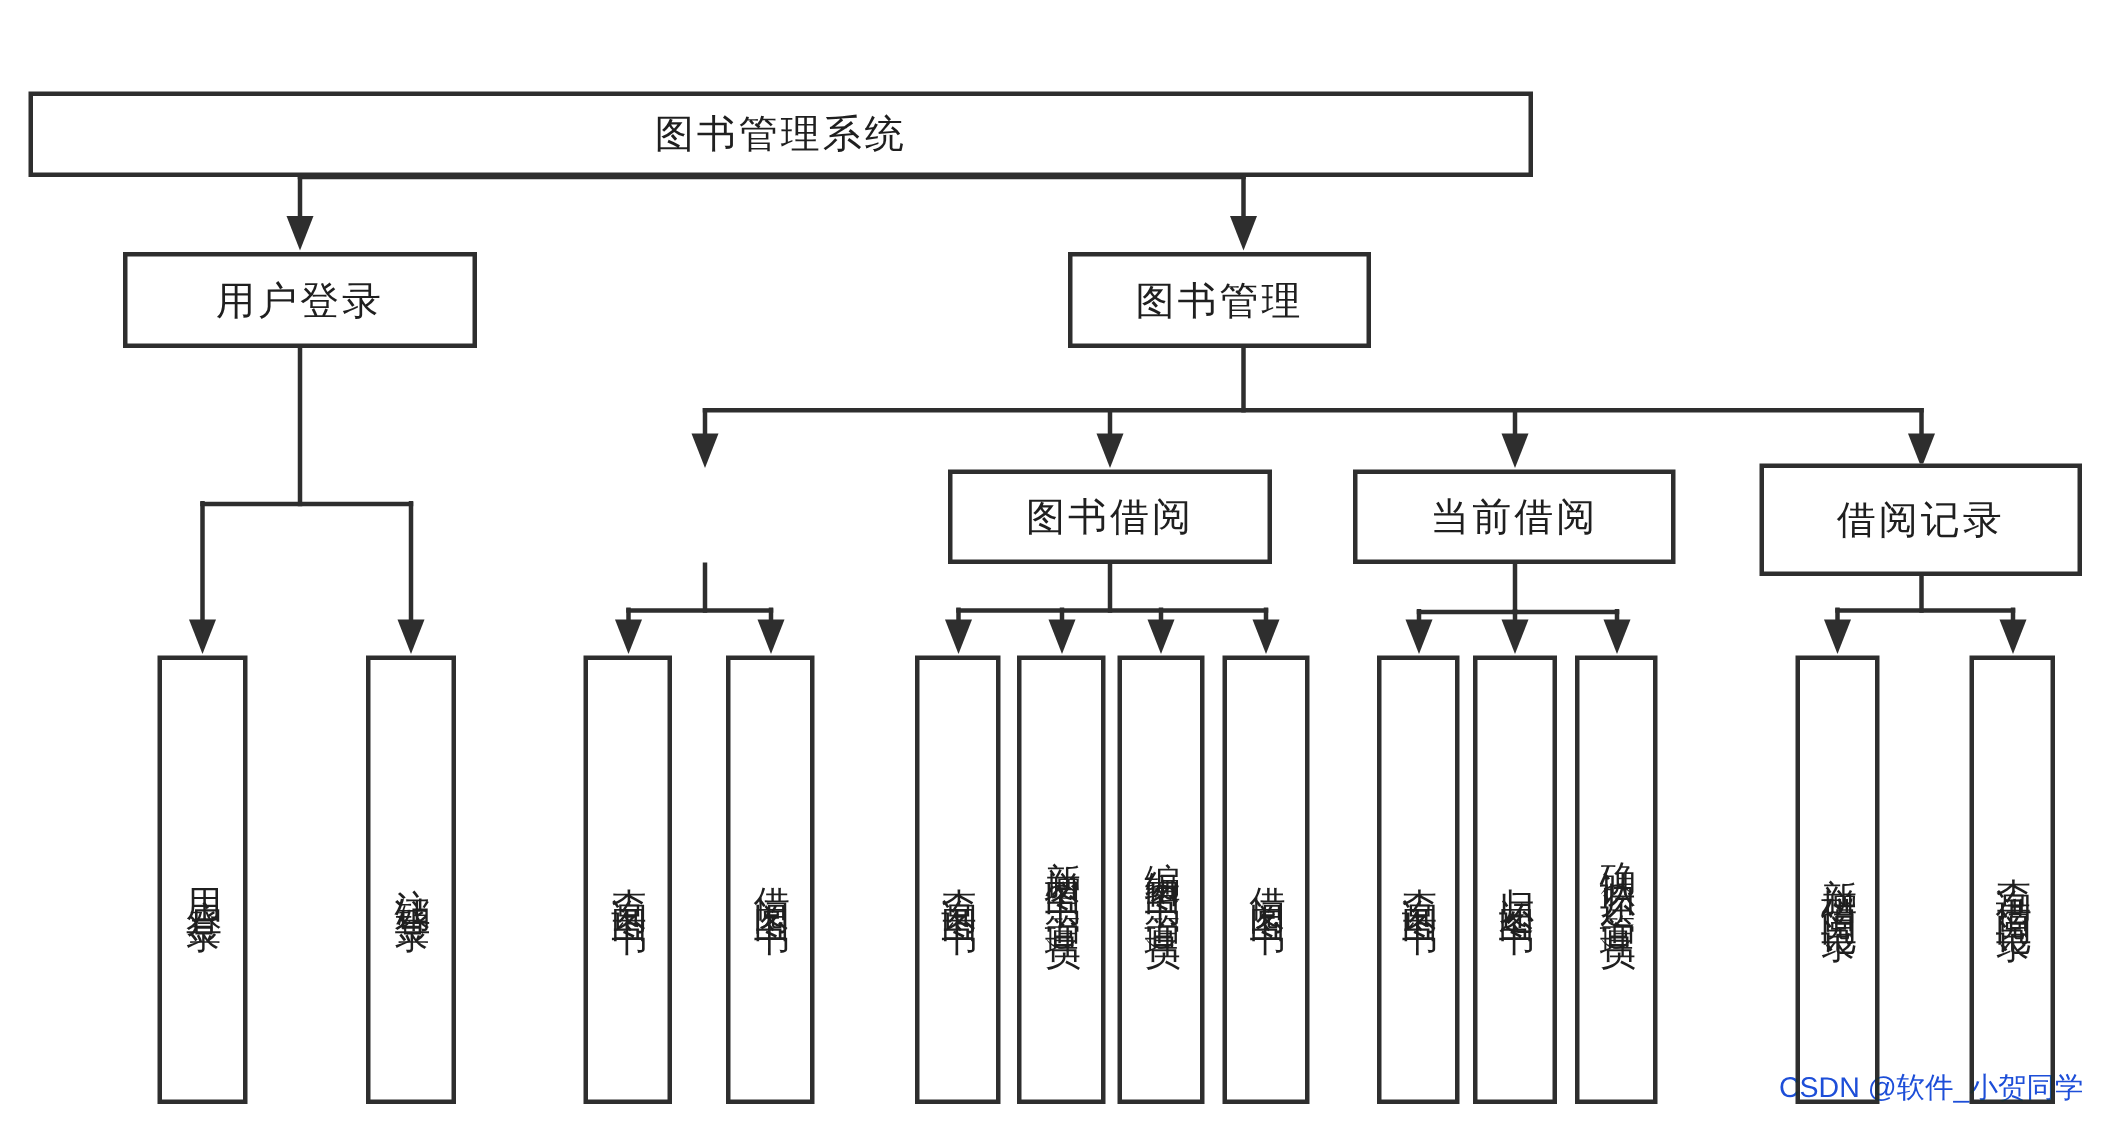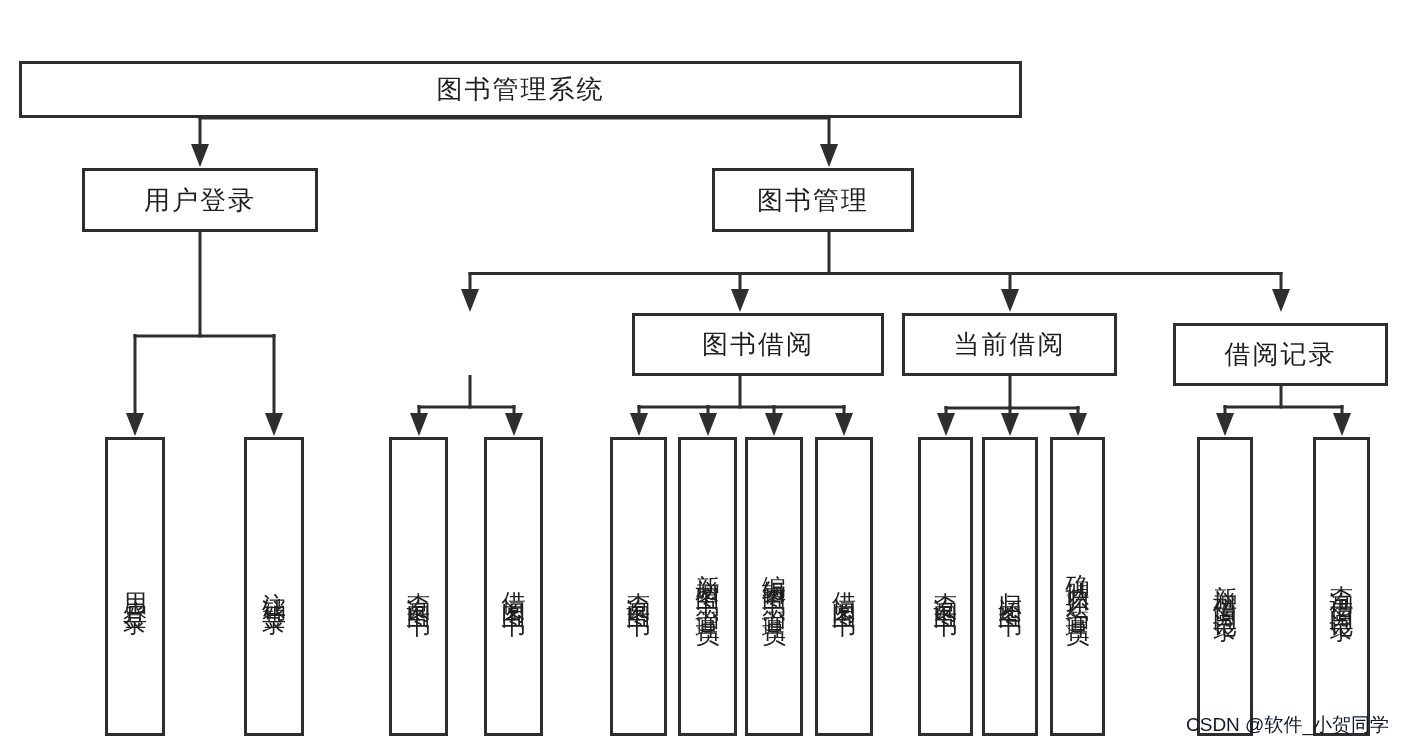--- a/index.html
+++ b/index.html
@@ -45,21 +45,21 @@
     letter-spacing: 7px;
     line-height: 1;
     white-space: nowrap;
     color: #1f1f1f;
   }
   .watermark {
     position: absolute;
     left: 1186px;
     top: 712px;
     font-size: 19px;
-    color: #0f172a;
+    color: #1d4ed8;
     white-space: nowrap;
     mix-blend-mode: darken;
     z-index: 5;
   }
 </style>
 </head>
 <body>
 
 <div class="canvas">
 
@@ -133,27 +133,27 @@
     <span class="h-label">图书管理系统</span>
   </div>
 
   <div class="box" style="left:82px; top:168px; width:236px; height:64px;">
     <span class="h-label">用户登录</span>
   </div>
   <div class="box" style="left:712px; top:168px; width:202px; height:64px;">
     <span class="h-label">图书管理</span>
   </div>
 
-  <div class="box" style="left:632px; top:313px; width:252px; height:63px;font-family:Liberation Serif, serif;">
+  <div class="box" style="left:632px; top:313px; width:216px; height:63px;font-family:Liberation Serif, serif;">
     <span class="h-label">图书借阅</span>
   </div>
   <div class="box" style="left:902px; top:313px; width:215px; height:63px;">
     <span class="h-label">当前借阅</span>
   </div>
-  <div class="box" style="left:1173px; top:323px; width:215px; height:63px;">
+  <div class="box" style="left:1173px; top:309px; width:215px; height:75px;">
     <span class="h-label">借阅记录</span>
   </div>
 
   <div class="box" style="left:105px; top:437px; width:60px; height:299px;">
     <span class="v-label">用户登录</span>
   </div>
   <div class="box" style="left:244px; top:437px; width:60px; height:299px;">
     <span class="v-label">注销登录</span>
   </div>
 

